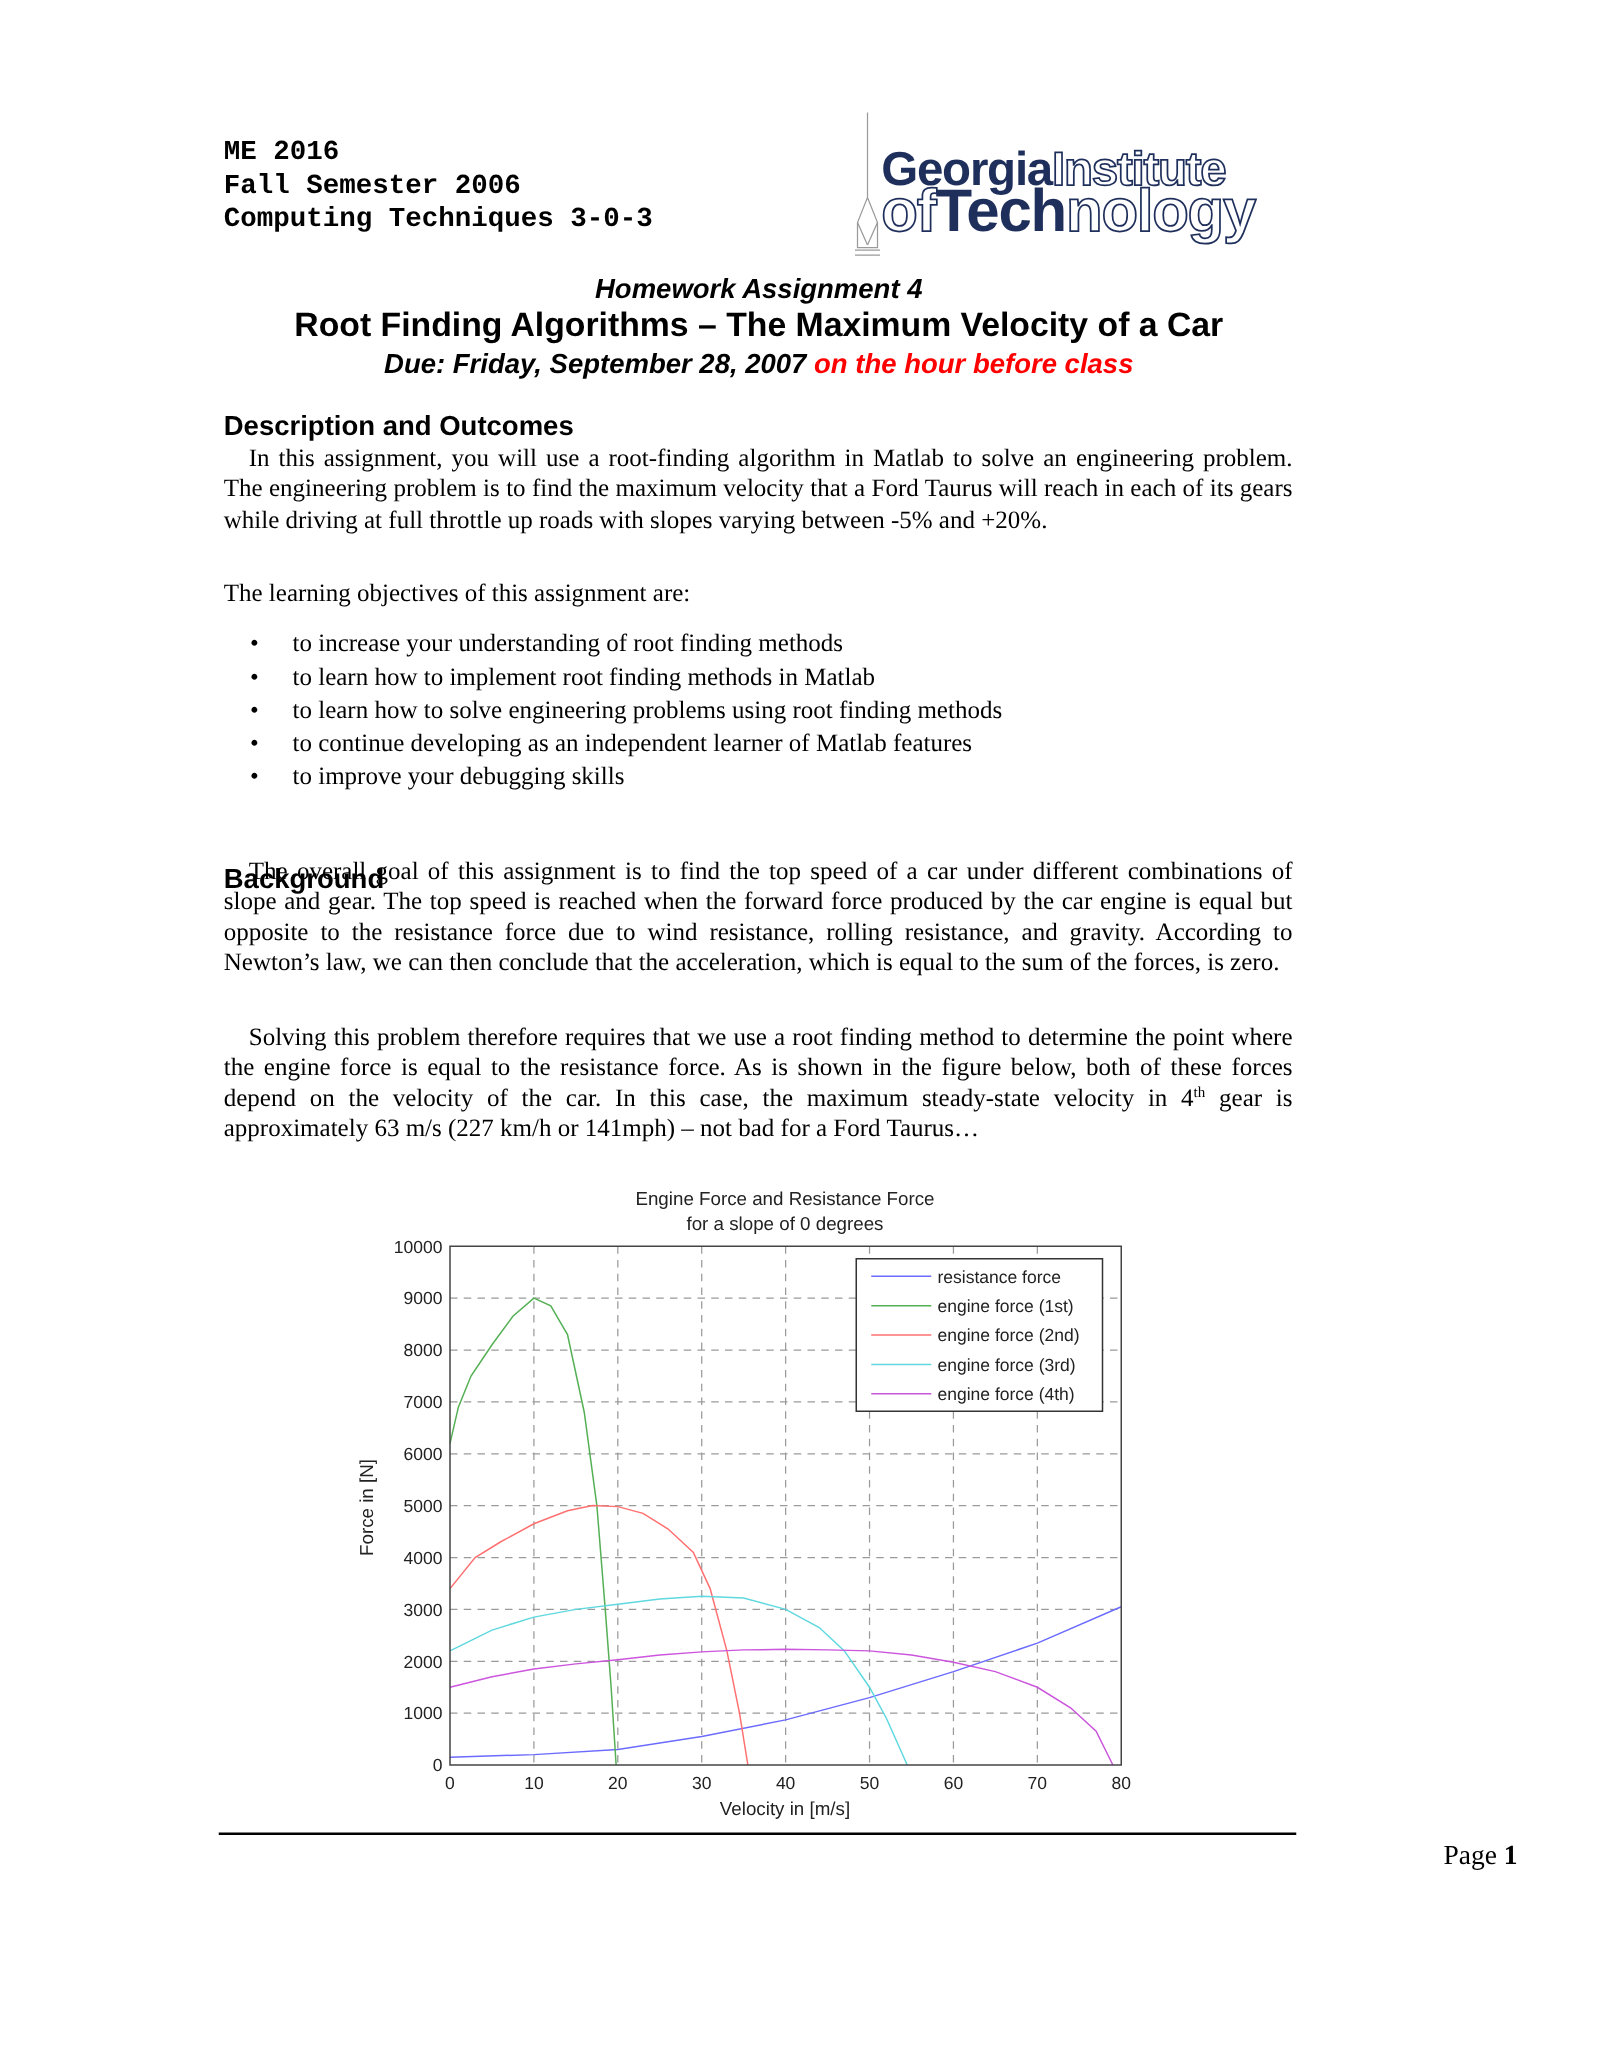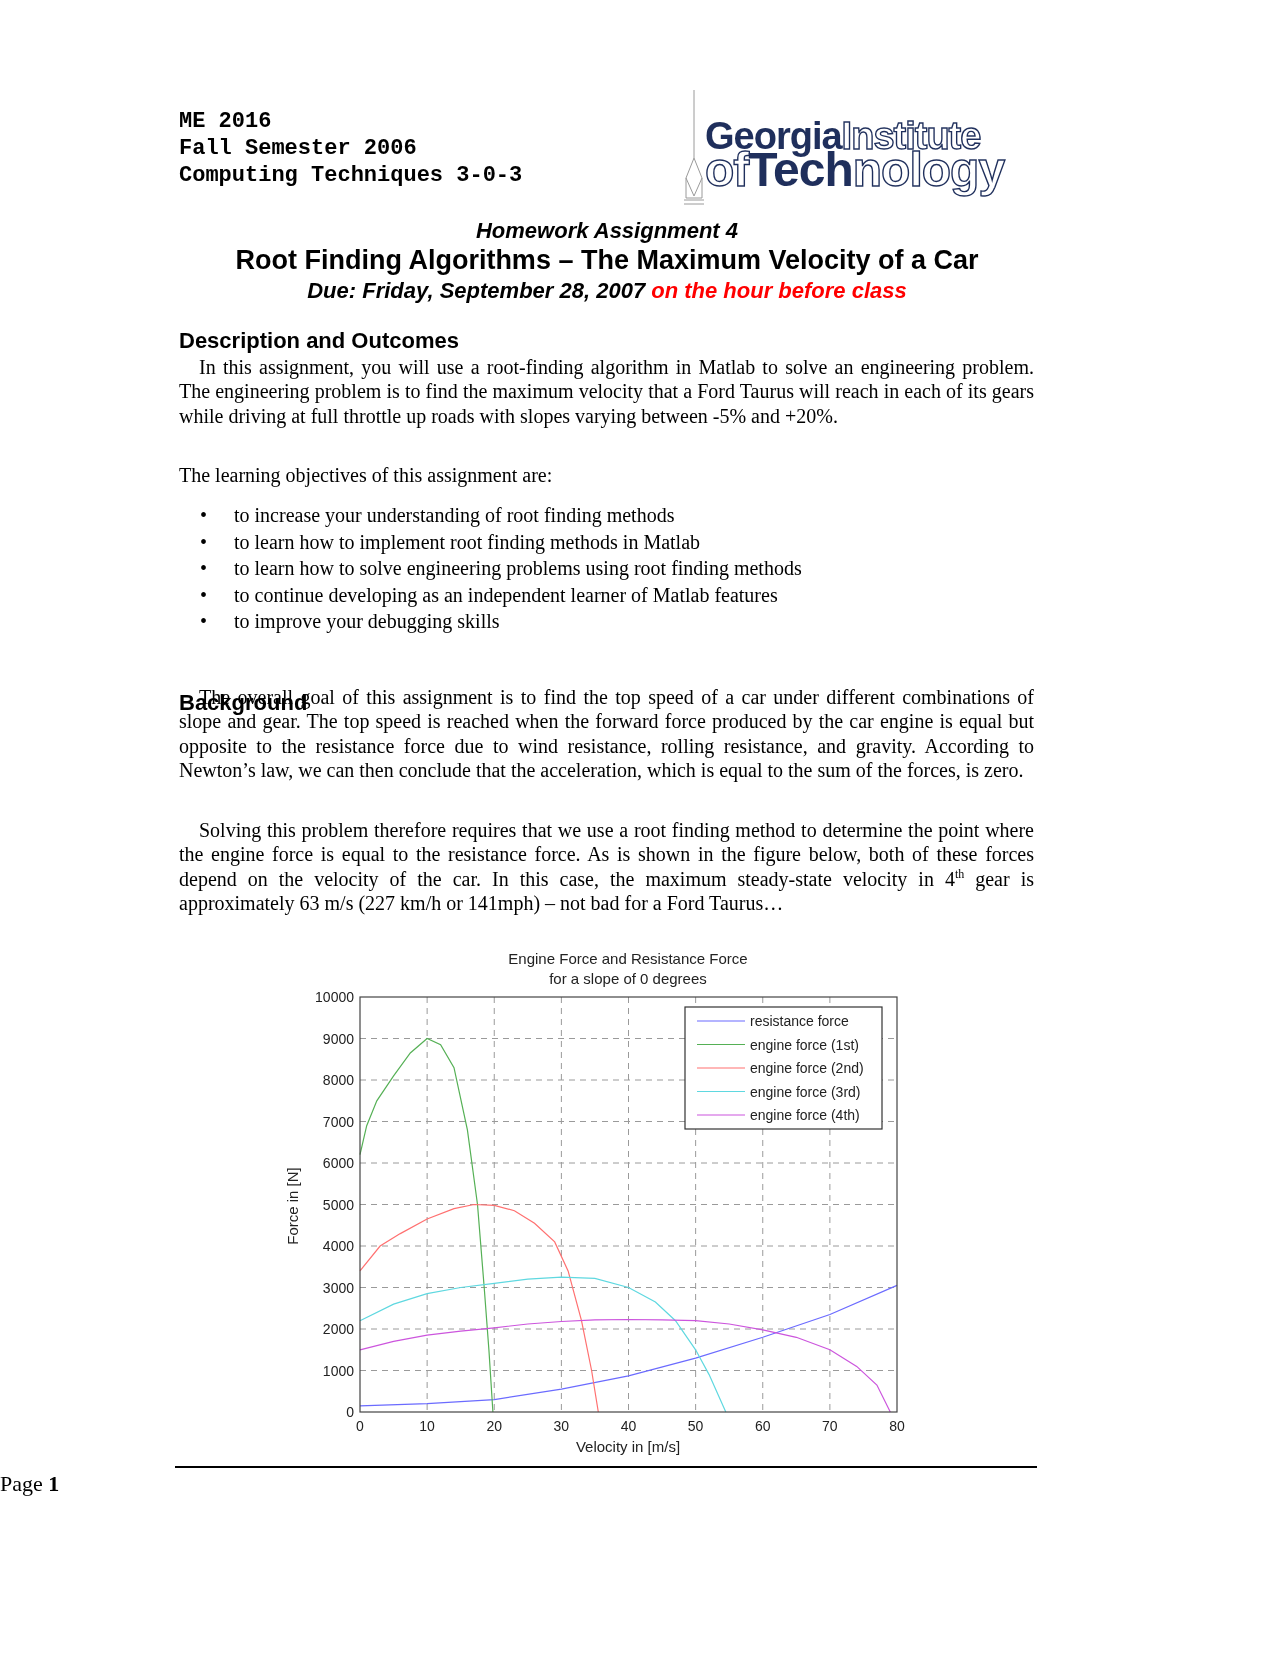--- a/index.html
+++ b/index.html
@@ -22,21 +22,21 @@
   h2 { position: absolute; left: 179px; margin: 0; font-size: 22px; font-weight: bold; }
   .para { position: absolute; left: 179px; width: 855px; font-size: 20px; line-height: 24.4px; text-align: justify; margin: 0; }
   .para .indent { padding-left: 20px; }
   .bullets { position: absolute; left: 200px; top: 502px; margin: 0; padding: 0; list-style: none; font-size: 20px; line-height: 26.5px; }
   .bullets li { position: relative; padding-left: 34px; }
   .bullets li .dot { position: absolute; left: 0; top: 0; }
   sup { font-size: 12px; line-height: 0; }
   .chart { position: absolute; left: 270px; top: 920px; width: 660px; height: 520px; margin-top: 24px; }
   .chart svg text { font-family: "Liberation Sans", "DejaVu Sans", sans-serif; }
   .footer-line { position: absolute; left: 175px; top: 1466px; width: 862px; height: 1.5px; background: #000; }
-  .page-num { position: absolute; left: 0; width: 1214px; top: 1471px; text-align: left; font-size: 22px; }
+  .page-num { position: absolute; left: 0; width: 1214px; top: 1471px; text-align: right; font-size: 22px; }
   .page-num b { font-weight: bold; }
 </style>
 </head>
 <body>
 
 <div class="page">
 
   <div class="course sans">
     <div>ME 2016</div>
     <div>Fall Semester 2006</div>

